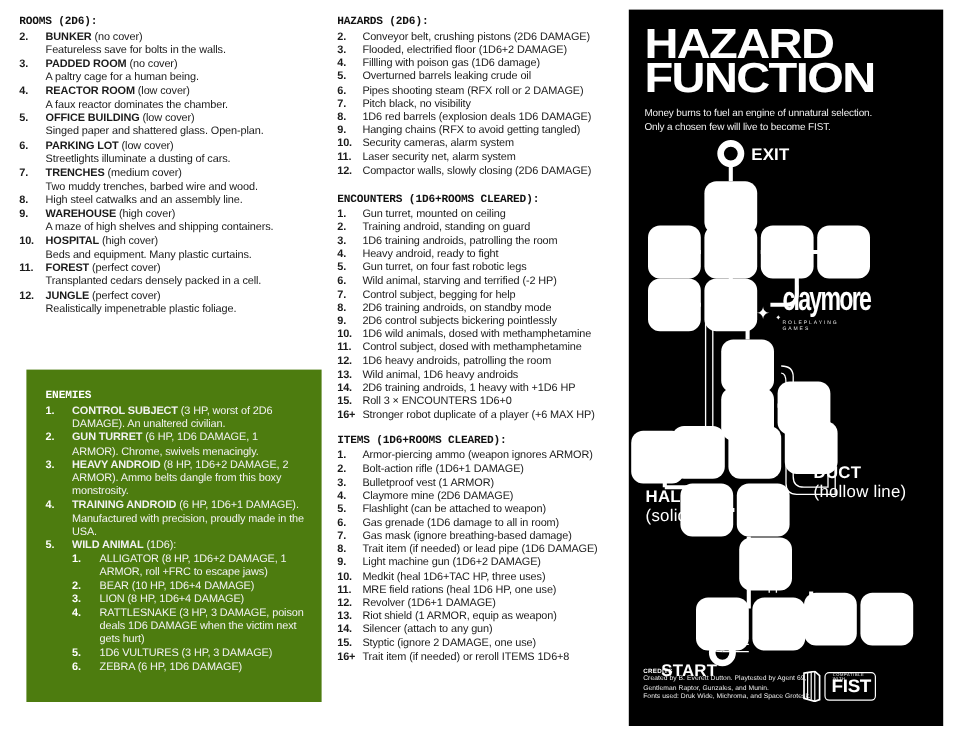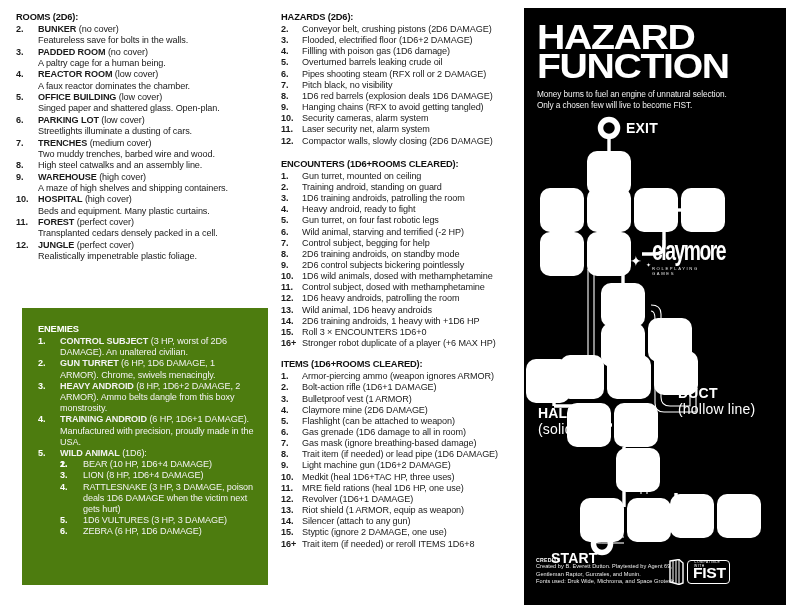--- a/index.html
+++ b/index.html
@@ -8,21 +8,21 @@
     background: #ffffff;
     font-family: "Liberation Sans", sans-serif;
     overflow: hidden;
   }
   .page { position: relative; width: 794px; height: 613px; background:#fff; }
 
   
   .col { position: absolute; top: 0; }
   .sec-head {
     font-size: 9.3px; font-weight: bold; letter-spacing: -0.15px;
-    color:#111; margin-bottom: 2px; white-space: nowrap;
+    color:#111; margin-bottom: 2px; white-space: nowrap; font-family: Liberation Mono, monospace;
   }
   ul.rows { list-style: none; }
   ul.rows > li {
     position: relative;
     font-size: 9.1px; line-height: 11.15px; color:#1a1a1a;
     padding-left: 21px; letter-spacing: -0.1px;
   }
   ul.rows > li .num {
     position: absolute; left: 0; top: 0; width: 18px;
     text-align: left; font-weight: bold; font-size: 9.1px;
@@ -192,21 +192,21 @@
   </div>
 
   <div id="enemies-box">
     <div class="sec-head">ENEMIES</div>
     <ul class="rows" id="enemies-list">
         <li><span class="num">1.</span><span class="bold">CONTROL SUBJECT</span> <span>(3 HP, worst of 2D6 DAMAGE). An unaltered civilian.</span></li>
         <li><span class="num">2.</span><span class="bold">GUN TURRET</span> <span>(6 HP, 1D6 DAMAGE, 1 ARMOR). Chrome, swivels menacingly.</span></li>
         <li><span class="num">3.</span><span class="bold">HEAVY ANDROID</span> <span>(8 HP, 1D6+2 DAMAGE, 2 ARMOR). Ammo belts dangle from this boxy monstrosity.</span></li>
         <li><span class="num">4.</span><span class="bold">TRAINING ANDROID</span> <span>(6 HP, 1D6+1 DAMAGE). Manufactured with precision, proudly made in the USA.</span></li>
         <li><span class="num">5.</span><span class="bold">WILD ANIMAL</span> <span>(1D6):</span><ul class="sub">
-            <li><span class="num">1.</span></li>
+            <li><span class="num">1.</span><span>ALLIGATOR (8 HP, 1D6+2 DAMAGE, 1 ARMOR, roll +FRC to escape jaws)</span></li>
             <li><span class="num">2.</span><span>BEAR (10 HP, 1D6+4 DAMAGE)</span></li>
             <li><span class="num">3.</span><span>LION (8 HP, 1D6+4 DAMAGE)</span></li>
             <li><span class="num">4.</span><span>RATTLESNAKE (3 HP, 3 DAMAGE, poison deals 1D6 DAMAGE when the victim next gets hurt)</span></li>
             <li><span class="num">5.</span><span>1D6 VULTURES (3 HP, 3 DAMAGE)</span></li>
             <li><span class="num">6.</span><span>ZEBRA (6 HP, 1D6 DAMAGE)</span></li>
           </ul></li>
       </ul>
   </div>
 
   <div class="col" id="mid-col">

